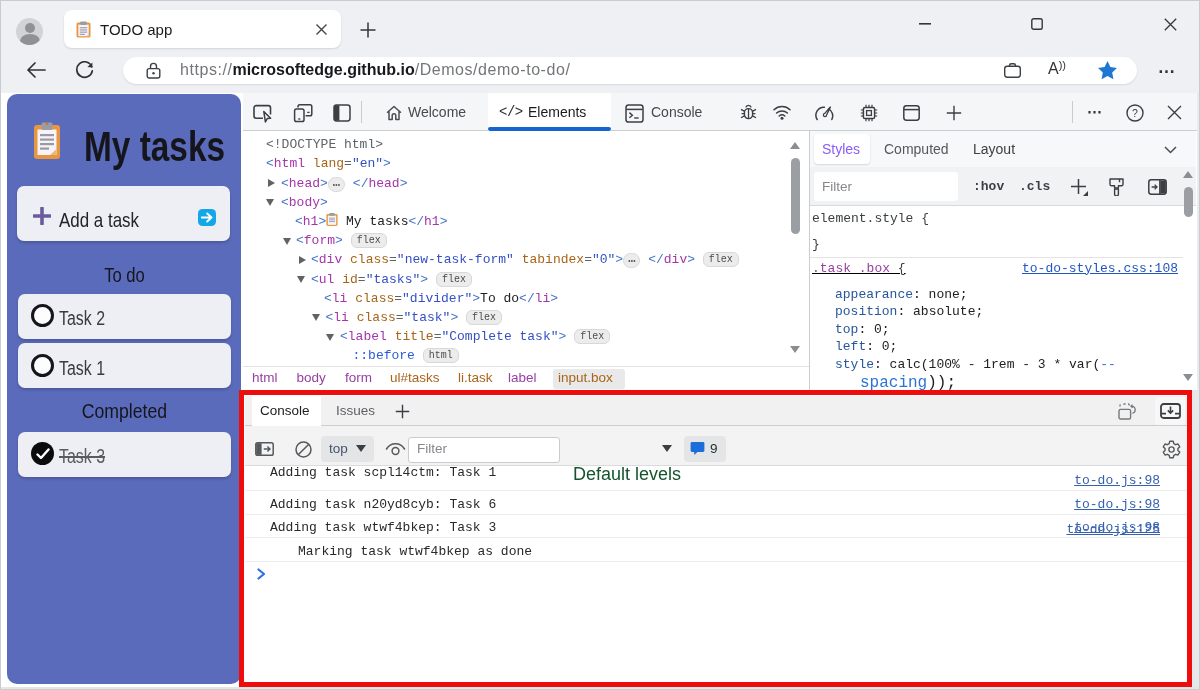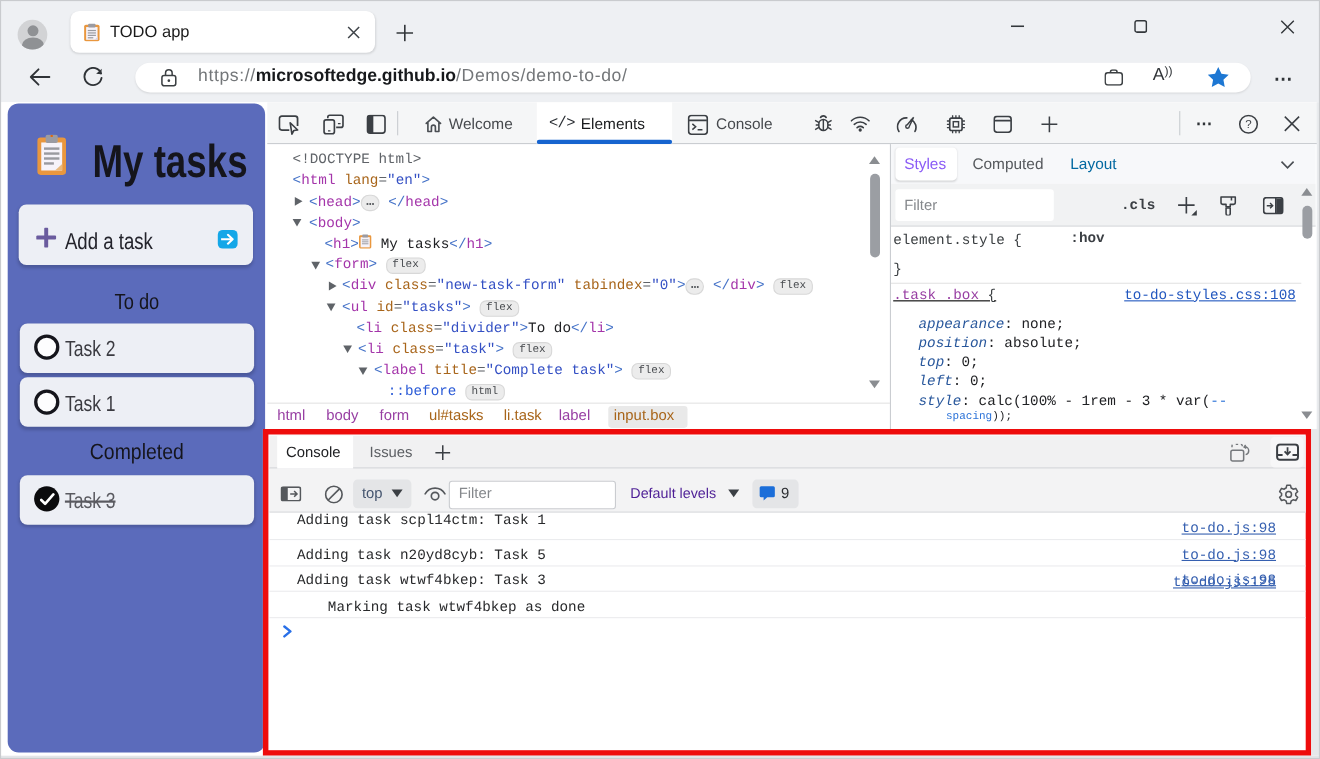--- a/index.html
+++ b/index.html
@@ -12,21 +12,21 @@
 .br { color:#4673c8; }
 .tg { color:#a435aa; }
 .at { color:#a8651a; }
 .av { color:#3450c4; }
 .badge { display:inline-block; font-family:"Liberation Mono",monospace; font-size:10px; color:#494c50; background:#ececec; border:1px solid #d8d8d8; border-radius:6px; padding:0 5px; line-height:13px; vertical-align:1px; }
 .tri { width:0; height:0; position:absolute; }
 .tri-r { border-left:7px solid #5f6368; border-top:4.5px solid transparent; border-bottom:4.5px solid transparent; }
 .tri-d { border-top:7px solid #5f6368; border-left:4.5px solid transparent; border-right:4.5px solid transparent; }
 .line { position:absolute; height:19.2px; line-height:19.2px; font-size:13px; white-space:pre; }
 svg { display:block; }
-.pn { color:#27569b;font-style:italic; }
+.pn { color:#27569b; }
 .pv { color:#202124; }
 .vr { color:#2b72d8; }
 .logt { font-size:13px; color:#28292b; white-space:pre; }
 .loglink { font-size:13px; color:#3660b0; text-decoration:underline; white-space:pre; }
 </style>
 </head>
 <body>
 
 <div class="abs" id="chrome-top" style="left:0;top:0;width:1200px;height:93px;background:#eef0f3;"></div>
 
@@ -257,29 +257,29 @@
 <div class="abs" style="left:458px;top:370px;font-size:13.5px;color:#a8651a;">li.task</div>
 <div class="abs" style="left:508px;top:370px;font-size:13.5px;color:#983fa3;">label</div>
 <div class="abs" style="left:558px;top:370px;font-size:13.5px;color:#a8651a;">input.box</div>
 
 <div class="abs" style="left:809px;top:131px;width:1px;height:259px;background:#cacdd1;"></div>
 
 <div class="abs" style="left:810px;top:131px;width:386px;height:36px;background:#f7f8fa;"></div>
 <div class="abs" style="left:814px;top:134px;width:56px;height:30px;background:#ffffff;border-radius:4px;box-shadow:0 1px 2px rgba(0,0,0,0.14);"></div>
 <div class="abs" style="left:822px;top:141px;font-size:14px;color:#8b5cf6;">Styles</div>
 <div class="abs" style="left:884px;top:141px;font-size:14px;color:#55585c;">Computed</div>
-<div class="abs" style="left:973px;top:141px;font-size:14px;color:#0369a1;">Layout</div>
+<div class="abs" style="left:973px;top:141px;font-size:14px;color:#404040;">Layout</div>
 <svg class="abs" style="left:1164px;top:146px;" width="13" height="8" viewBox="0 0 13 8">
     <path d="M1 1 L6.5 6.5 L12 1" fill="none" stroke="#4a4e53" stroke-width="1.5"></path>
   </svg>
 
 <div class="abs" style="left:810px;top:167px;width:386px;height:39px;background:#f1f2f3;border-bottom:1px solid #d7dadd;"></div>
 <div class="abs" style="left:814px;top:172px;width:144px;height:29px;background:#ffffff;border-radius:3px;"></div>
 <div class="abs" style="left:822px;top:179px;font-size:13.5px;color:#85888c;">Filter</div>
-<div class="abs mono" style="left:973px;top:179px;font-size:13px;font-weight:bold;color:#3b3f44;margin-top:30px;">:hov</div>
+<div class="abs mono" style="left:973px;top:179px;font-size:13px;font-weight:bold;color:#3b3f44;">:hov</div>
 <div class="abs mono" style="left:1019px;top:179px;font-size:13px;font-weight:bold;color:#3b3f44;">.cls</div>
 <svg class="abs" style="left:1070px;top:178px;" width="19" height="19" viewBox="0 0 19 19">
     <path d="M8.5 1 V16 M1 8.5 H16" stroke="#3b3f44" stroke-width="1.5"></path>
     <path d="M13 18 L18 18 L18 13 Z" fill="#3b3f44"></path>
   </svg>
 <svg class="abs" style="left:1108px;top:178px;" width="17" height="18" viewBox="0 0 17 18">
   <path d="M2 1 H15 V6.2 A1.6 1.6 0 0 1 13.4 7.8 H10.4 V10 H6.6 V7.8 H3.6 A1.6 1.6 0 0 1 2 6.2 Z" fill="none" stroke="#3b3f44" stroke-width="1.4" stroke-linejoin="round"></path>
   <path d="M6.6 11 H10.4 V16 A1.9 1.9 0 0 1 6.6 16 Z" fill="none" stroke="#3b3f44" stroke-width="1.4" stroke-linejoin="round"></path>
   <path d="M11.5 1 V4.2" stroke="#3b3f44" stroke-width="1.4"></path>
 </svg>
@@ -294,21 +294,21 @@
 <div class="abs mono" style="left:812px;top:237px;font-size:13px;color:#3c4043;">}</div>
 <div class="abs" style="left:810px;top:257px;width:373px;height:1px;background:#e3e3e3;"></div>
 <div class="abs mono" style="left:812px;top:260.5px;font-size:13px;text-decoration:underline;"><span style="color:#983fa3;">.task .box</span><span style="color:#3c4043;"> {</span></div>
 <div class="abs mono" style="left:1022px;top:260.5px;font-size:13px;color:#2257bf;text-decoration:underline;">to-do-styles.css:108</div>
 <div id="cssprops" class="mono">
 <div class="abs" style="left:835px;top:286.9px;font-size:13px;"><span class="pn">appearance</span><span class="pv">: none;</span></div>
 <div class="abs" style="left:835px;top:304.3px;font-size:13px;"><span class="pn">position</span><span class="pv">: absolute;</span></div>
 <div class="abs" style="left:835px;top:321.7px;font-size:13px;"><span class="pn">top</span><span class="pv">: 0;</span></div>
 <div class="abs" style="left:835px;top:339.1px;font-size:13px;"><span class="pn">left</span><span class="pv">: 0;</span></div>
 <div class="abs" style="left:835px;top:356.5px;font-size:13px;"><span class="pn">style</span><span class="pv">: calc(100% - 1rem - 3 * var(</span><span class="vr">--</span></div>
-<div class="abs" style="left:860px;top:373.9px;font-size:10px;"><span class="vr">spacing</span><span class="pv">));</span></div>
+<div class="abs" style="left:860px;top:373.9px;font-size:16px;"><span class="vr">spacing</span><span class="pv">));</span></div>
 </div>
 
 <div class="tri" style="left:1183px;top:171px;border-bottom:7px solid #8a8d91;border-left:5px solid transparent;border-right:5px solid transparent;"></div>
 <div class="abs" style="left:1184px;top:187px;width:9px;height:30px;background:#9b9ea3;border-radius:5px;"></div>
 <div class="tri" style="left:1183px;top:374px;border-top:7px solid #8a8d91;border-left:5px solid transparent;border-right:5px solid transparent;"></div>
 
 <div class="abs" id="console-red" style="left:239px;top:390px;width:953px;height:297px;border:5.5px solid #ee0c0c;background:#ffffff;"></div>
 
 <div class="abs" style="left:244.5px;top:395.5px;width:942px;height:30.5px;background:#f1f1f2;border-bottom:1px solid #ccced1;"></div>
 <div class="abs" style="left:251.5px;top:395.5px;width:69px;height:30.5px;background:#ffffff;"></div>
@@ -342,39 +342,39 @@
 </svg>
 <div class="abs" style="left:321px;top:436px;width:53px;height:26px;background:#e4e5e7;border-radius:4px;"></div>
 <div class="abs" style="left:329px;top:441px;font-size:13.5px;color:#44546e;">top</div>
 <div class="tri" style="left:356px;top:445px;border-top:7px solid #3b3f44;border-left:5.5px solid transparent;border-right:5.5px solid transparent;"></div>
 <svg class="abs" style="left:385px;top:442px;" width="21" height="14" viewBox="0 0 21 14">
   <path d="M1.5 7 A10.4 10.4 0 0 1 19.5 7" fill="none" stroke="#55585c" stroke-width="1.5" stroke-linecap="round"></path>
   <circle cx="10.5" cy="9" r="3.4" fill="none" stroke="#55585c" stroke-width="1.5"></circle>
 </svg>
 <div class="abs" style="left:408px;top:436.5px;width:152px;height:26px;background:#ffffff;border:1px solid #caccd0;border-radius:3px;"></div>
 <div class="abs" style="left:417px;top:441px;font-size:13.5px;color:#85888c;">Filter</div>
-<div class="abs" style="left:573px;top:441px;font-size:13px;color:#4c1d95;">Default levels</div>
+<div class="abs" style="left:573px;top:464px;font-size:18px;color:#14532d;">Default levels</div>
 <div class="tri" style="left:662px;top:445px;border-top:7px solid #3b3f44;border-left:5.5px solid transparent;border-right:5.5px solid transparent;"></div>
 <div class="abs" style="left:684px;top:436px;width:42px;height:26px;background:#e4e5e7;border-radius:4px;"></div>
 <svg class="abs" style="left:690px;top:441px;" width="15" height="15" viewBox="0 0 15 15">
   <path d="M2 1 H13 A1.4 1.4 0 0 1 14.4 2.4 V9.6 A1.4 1.4 0 0 1 13 11 H7.5 L4.2 14 V11 H2 A1.4 1.4 0 0 1 0.6 9.6 V2.4 A1.4 1.4 0 0 1 2 1 Z" fill="#1b6ed9"></path>
 </svg>
 <div class="abs" style="left:710px;top:441px;font-size:13.5px;color:#2b2e31;">9</div>
 <svg class="abs" style="left:1162px;top:440px;" width="19" height="19" viewBox="0 0 19 19">
   <path d="M7.8 1.2 H11.2 L11.8 3.6 A6.6 6.6 0 0 1 13.6 4.7 L16 4 L17.7 6.9 L15.9 8.6 A6.6 6.6 0 0 1 15.9 10.4 L17.7 12.1 L16 15 L13.6 14.3 A6.6 6.6 0 0 1 11.8 15.4 L11.2 17.8 H7.8 L7.2 15.4 A6.6 6.6 0 0 1 5.4 14.3 L3 15 L1.3 12.1 L3.1 10.4 A6.6 6.6 0 0 1 3.1 8.6 L1.3 6.9 L3 4 L5.4 4.7 A6.6 6.6 0 0 1 7.2 3.6 Z" fill="none" stroke="#55585c" stroke-width="1.4" stroke-linejoin="round"></path>
   <circle cx="9.5" cy="9.5" r="2.6" fill="none" stroke="#55585c" stroke-width="1.4"></circle>
 </svg>
 
 <div id="logs" class="mono" style="position:absolute;left:0;top:0;">
 <div class="abs" style="left:244.5px;top:467.7px;width:942px;height:23.6px;border-bottom:1px solid #ebecee;"></div>
 <div class="abs" style="left:244.5px;top:491.3px;width:942px;height:23.6px;border-bottom:1px solid #ebecee;"></div>
 <div class="abs" style="left:244.5px;top:514.9px;width:942px;height:23.6px;border-bottom:1px solid #ebecee;"></div>
 <div class="abs" style="left:244.5px;top:538.5px;width:942px;height:23.6px;border-bottom:1px solid #ebecee;"></div>
 <div class="abs logt" style="left:270px;top:465px;">Adding task scpl14ctm: Task 1</div>
-<div class="abs logt" style="left:270px;top:496.6px;">Adding task n20yd8cyb: Task 5</div>
+<div class="abs logt" style="left:270px;top:496.6px;">Adding task n20yd8cyb: Task 6</div>
 <div class="abs logt" style="left:270px;top:520.2px;">Adding task wtwf4bkep: Task 3</div>
 <div class="abs logt" style="left:270px;top:543.8px;margin-left:28px;">Marking task wtwf4bkep as done</div>
 <div class="abs loglink" style="left:1074.2px;top:473px;">to-do.js:98</div>
 <div class="abs loglink" style="left:1074.2px;top:496.6px;">to-do.js:98</div>
 <div class="abs loglink" style="left:1074.2px;top:520.2px;">to-do.js:98</div>
 <div class="abs loglink" style="left:1066.4px;top:522px;">to-do.js:125</div>
 </div>
 <svg class="abs" style="left:257px;top:568px;" width="9" height="12" viewBox="0 0 9 12">
     <path d="M1.5 1.5 L7 6 L1.5 10.5" fill="none" stroke="#2970e8" stroke-width="2.2" stroke-linejoin="round" stroke-linecap="round"></path>
   </svg>

